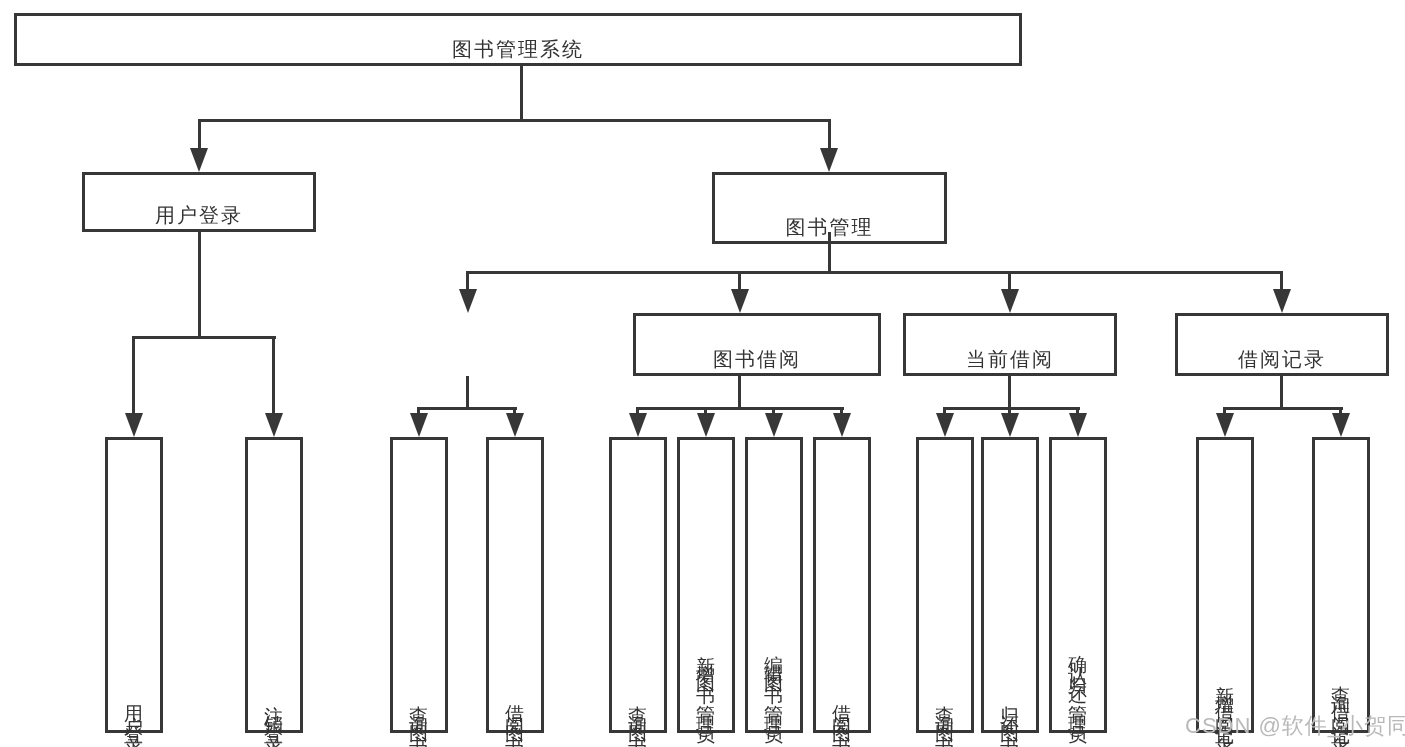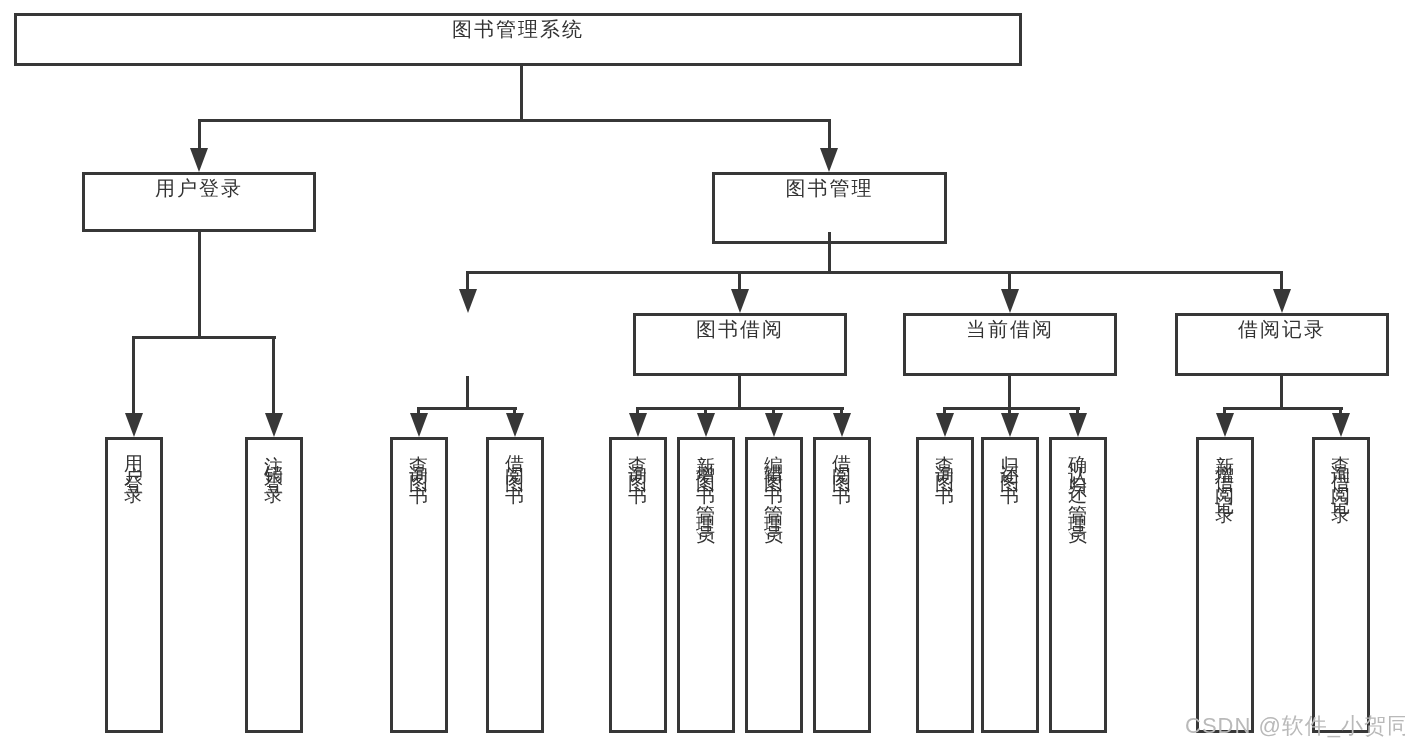--- a/index.html
+++ b/index.html
@@ -10,21 +10,21 @@
     background: #ffffff;
     font-family: "Liberation Sans", "DejaVu Sans", sans-serif;
     overflow: hidden;
   }
   .box {
     position: absolute;
     box-sizing: border-box;
     border: 3px solid #373737;
     background: #ffffff;
     display: flex;
-    align-items: flex-start;
+    align-items: flex-end;
     justify-content: center;
     color: #333333;
   }
   .hbox span {
     font-size: 20px;
     letter-spacing: 2px;
     white-space: nowrap;
   }
   .vbox span {
     writing-mode: vertical-rl;
@@ -90,21 +90,21 @@
   <div class="line" style="left:466px;top:271px;width:817px;height:3px"></div>
   <div class="line" style="left:466px;top:271px;width:3px;height:22px"></div>
   <div class="arrow" style="left:459px;top:289px"></div>
   <div class="line" style="left:738px;top:271px;width:3px;height:22px"></div>
   <div class="arrow" style="left:731px;top:289px"></div>
   <div class="line" style="left:1008px;top:271px;width:3px;height:22px"></div>
   <div class="arrow" style="left:1001px;top:289px"></div>
   <div class="line" style="left:1280px;top:271px;width:3px;height:22px"></div>
   <div class="arrow" style="left:1273px;top:289px"></div>
 
-  <div class="box hbox" style="left:633px;top:313px;width:214px;height:63px">
+  <div class="box hbox" style="left:633px;top:313px;width:248px;height:63px">
     <span>图书借阅</span>
   </div>
   <div class="box hbox" style="left:1175px;top:313px;width:214px;height:63px">
     <span>借阅记录</span>
   </div>
   <div class="box hbox" style="left:903px;top:313px;width:214px;height:63px">
     <span>当前借阅</span>
   </div>
 
   <div class="line" style="left:466px;top:376px;width:3px;height:34px"></div>

